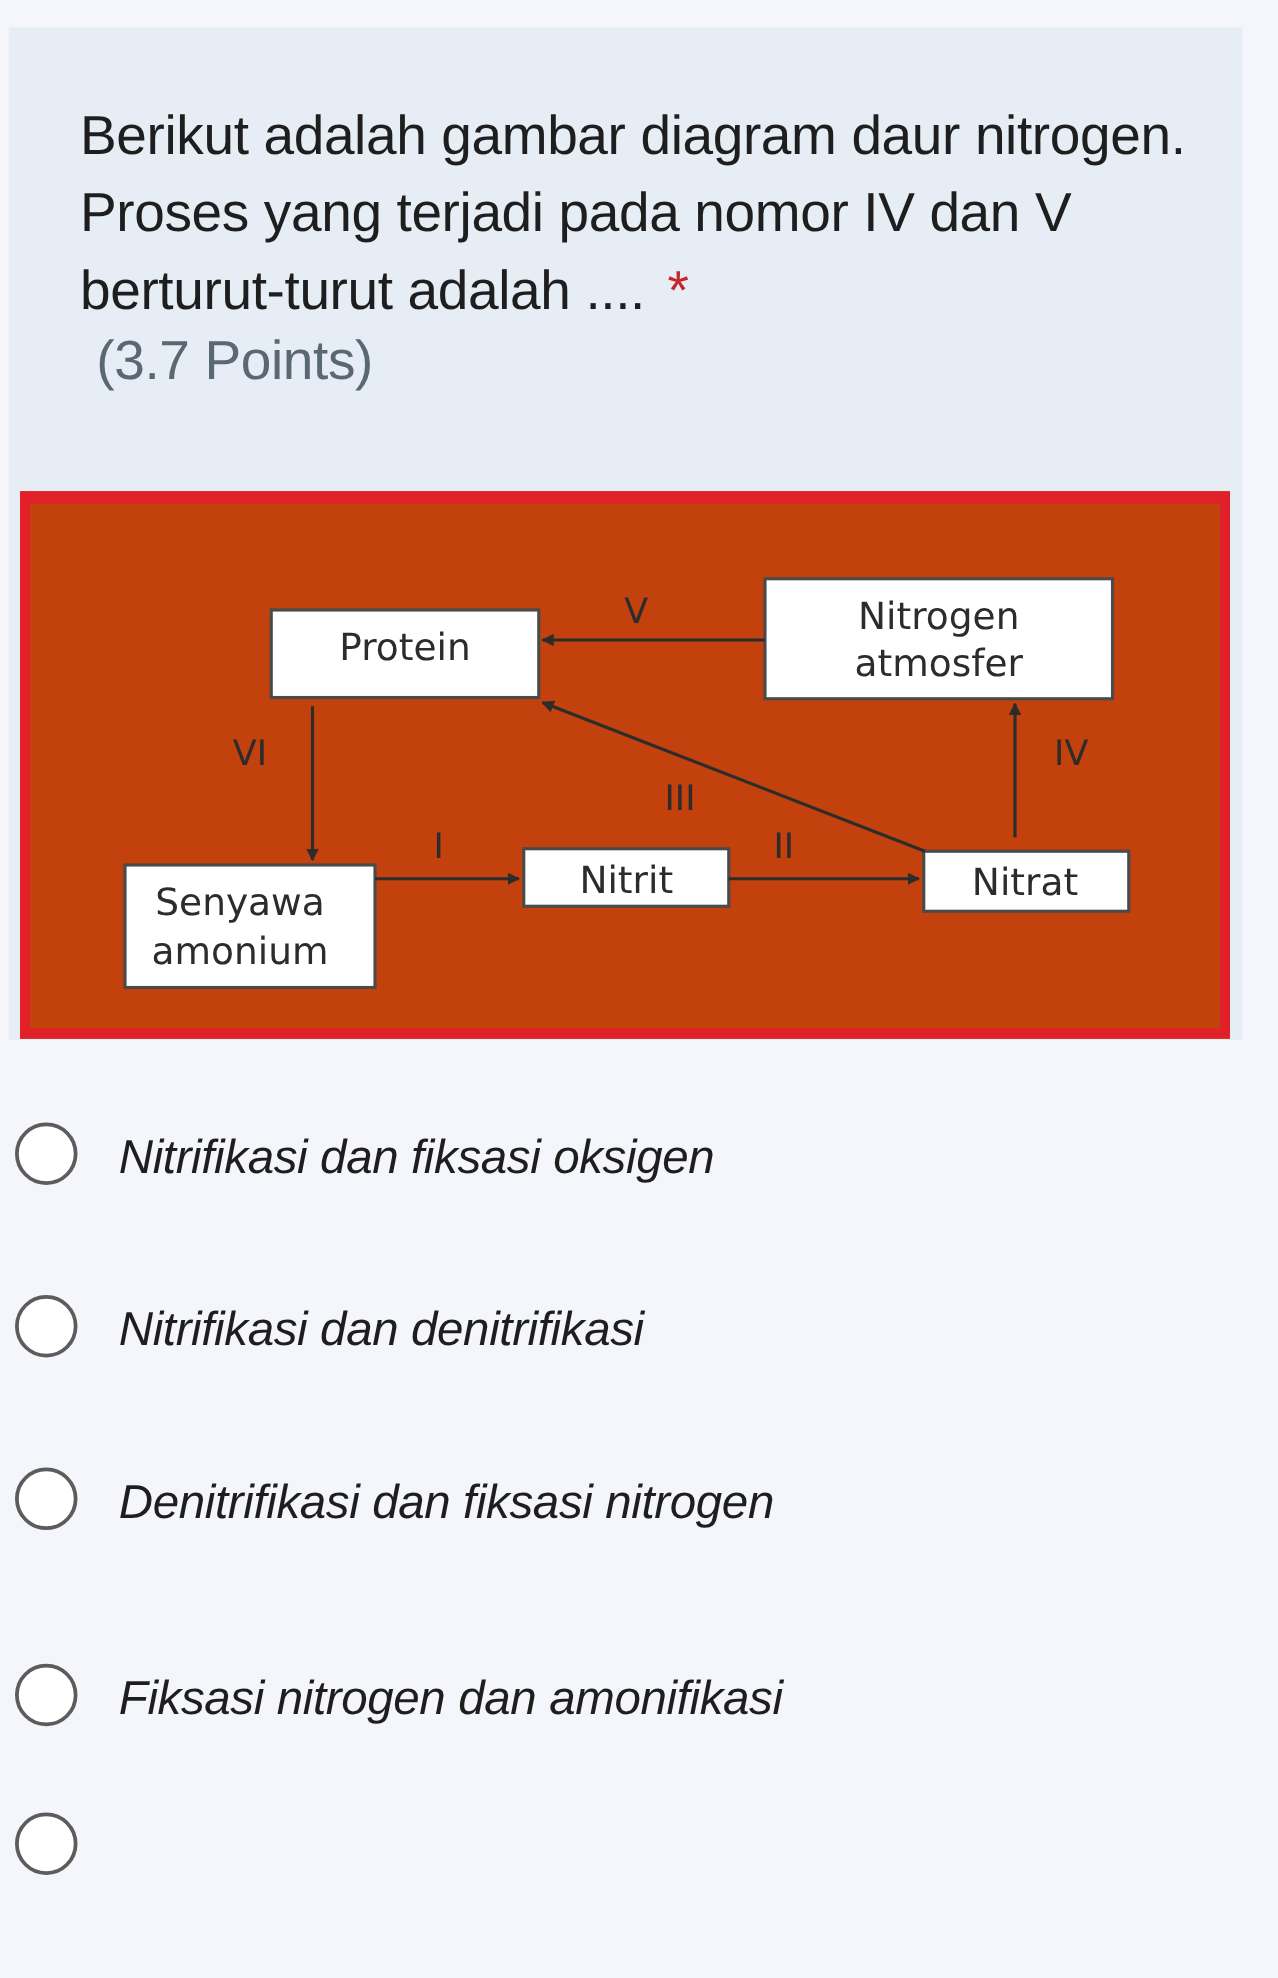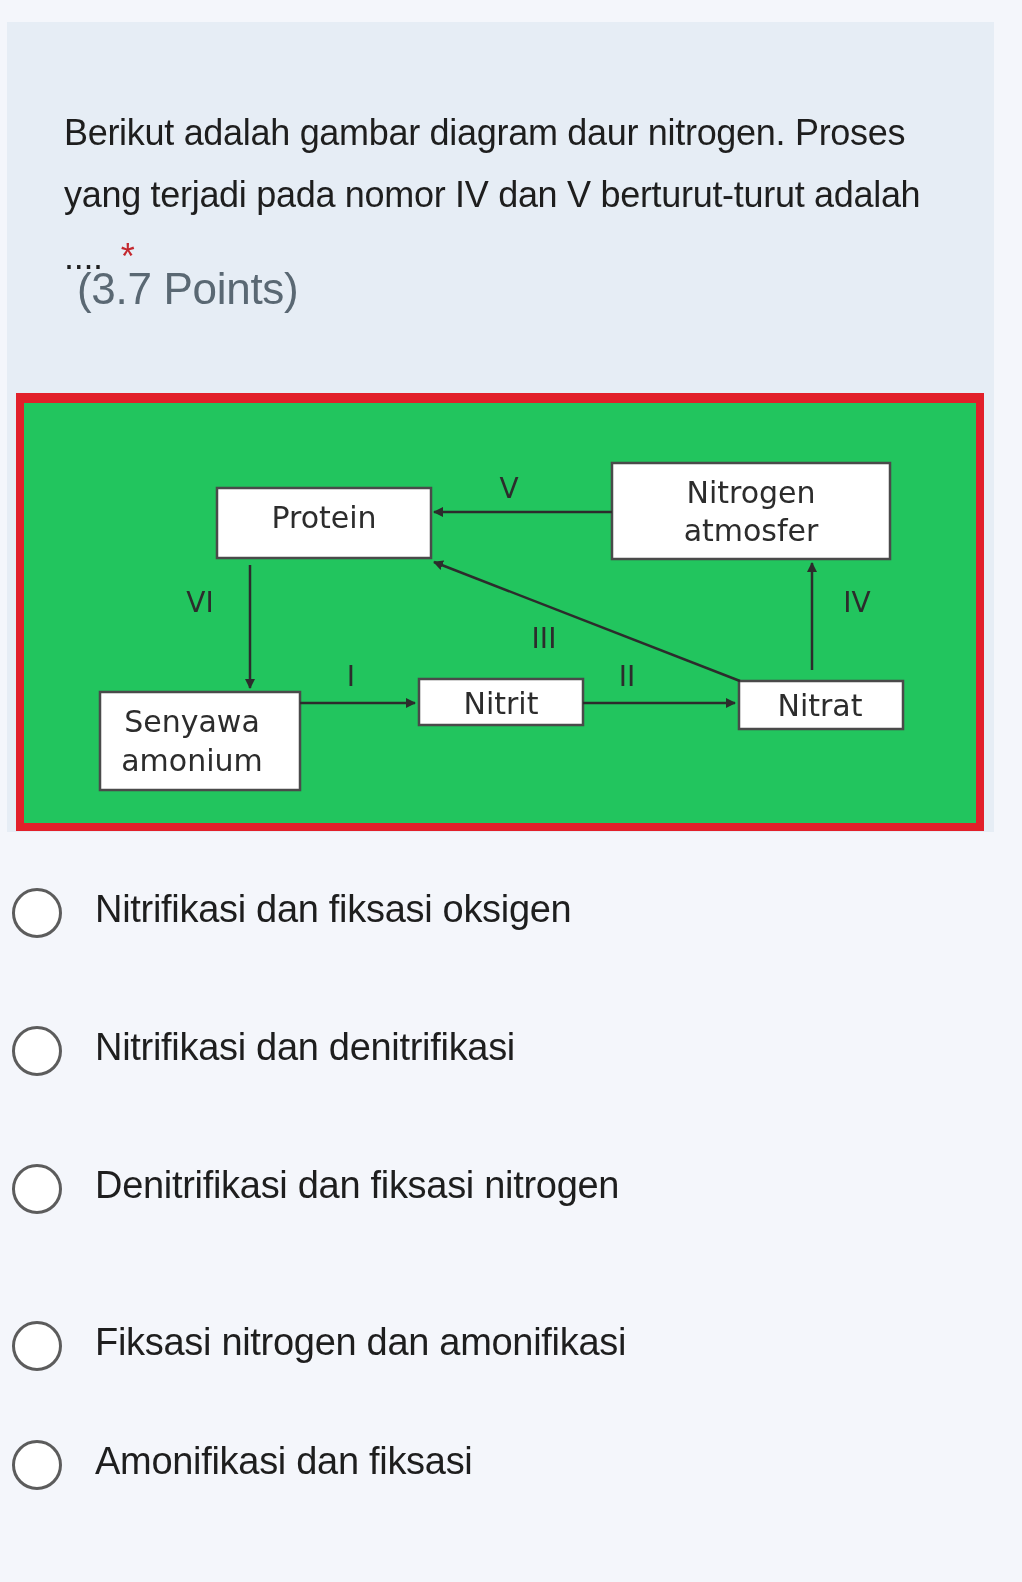--- a/index.html
+++ b/index.html
@@ -9,42 +9,41 @@
     font-family: "Liberation Sans", "DejaVu Sans", sans-serif;
     position: relative; overflow: hidden;
   }
   .question-card {
     position: absolute; left: 7px; top: 22px;
     width: 987px; height: 810px;
     background: #e6edf5;
   }
   .question-text {
     position: absolute; left: 57px; top: 56px; width: 900px;
-    font-size: 36px; line-height: 62px; color: #1e1e1e;
+    font-size: 44px; line-height: 62px; color: #1e1e1e;
     letter-spacing: -0.3px;
-    margin-top: 24px;
   }
   .required-star { color: #c4282e; margin-left: 18px; }
   .points {
     position: absolute; left: 70px; top: 242px;
     font-size: 44px; color: #5a6873;
     letter-spacing: -0.3px;
   }
   .diagram-frame {
     position: absolute; left: 16px; top: 393px;
     width: 952px; height: 420px;
     border: 8px solid #e2202a;
     border-top-width: 10px;
-    background: #22c55e;
+    background: #c2410c;
   }
   .diagram-frame svg { position: absolute; left: -24px; top: -403px; }
   .options { position: absolute; left: 0; top: 868px; width: 1022px; }
   .option {
     position: absolute; left: 12px; height: 60px; width: 900px;
-    display: flex; align-items: flex-start; cursor: pointer;
+    display: flex; align-items: flex-end; cursor: pointer; font-style: italic;
   }
   .radio {
     width: 50px; height: 50px; border-radius: 50%;
     border: 3px solid #5c5c5c; background: #ffffff;
     box-sizing: border-box; flex-shrink: 0;
   }
   .option-label {
     margin-left: 33px; font-size: 38px; color: #1e1e1e;
     letter-spacing: -0.3px; white-space: nowrap;
   }
@@ -109,15 +108,14 @@
   <div class="option" style="top:296px">
     <span class="radio"></span>
     <span class="option-label">Denitrifikasi dan fiksasi nitrogen</span>
   </div>
   <div class="option" style="top:453px">
     <span class="radio"></span>
     <span class="option-label">Fiksasi nitrogen dan amonifikasi</span>
   </div>
   <div class="option" style="top:572px">
     <span class="radio"></span>
-    <span class="option-label">Amonifikasi dan fiksasi</span>
   </div>
 </div>
 
 </body></html>

